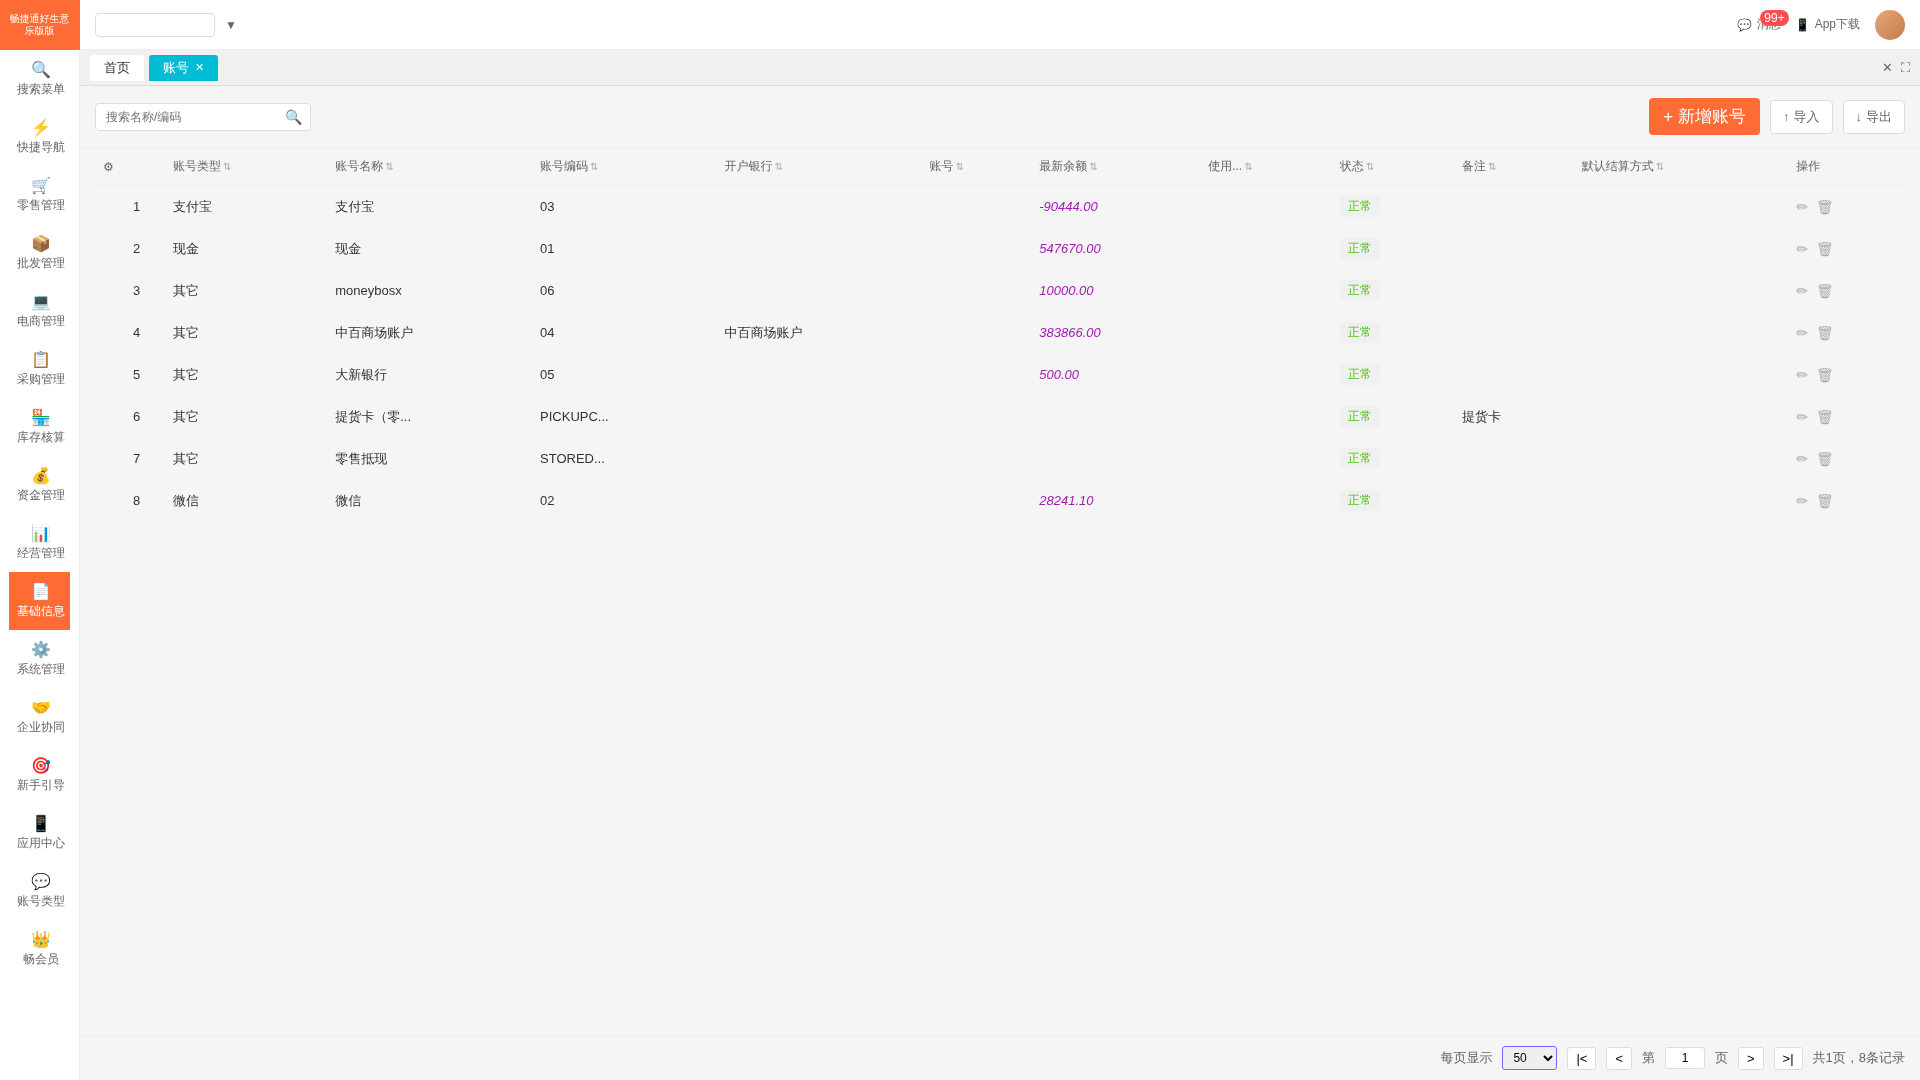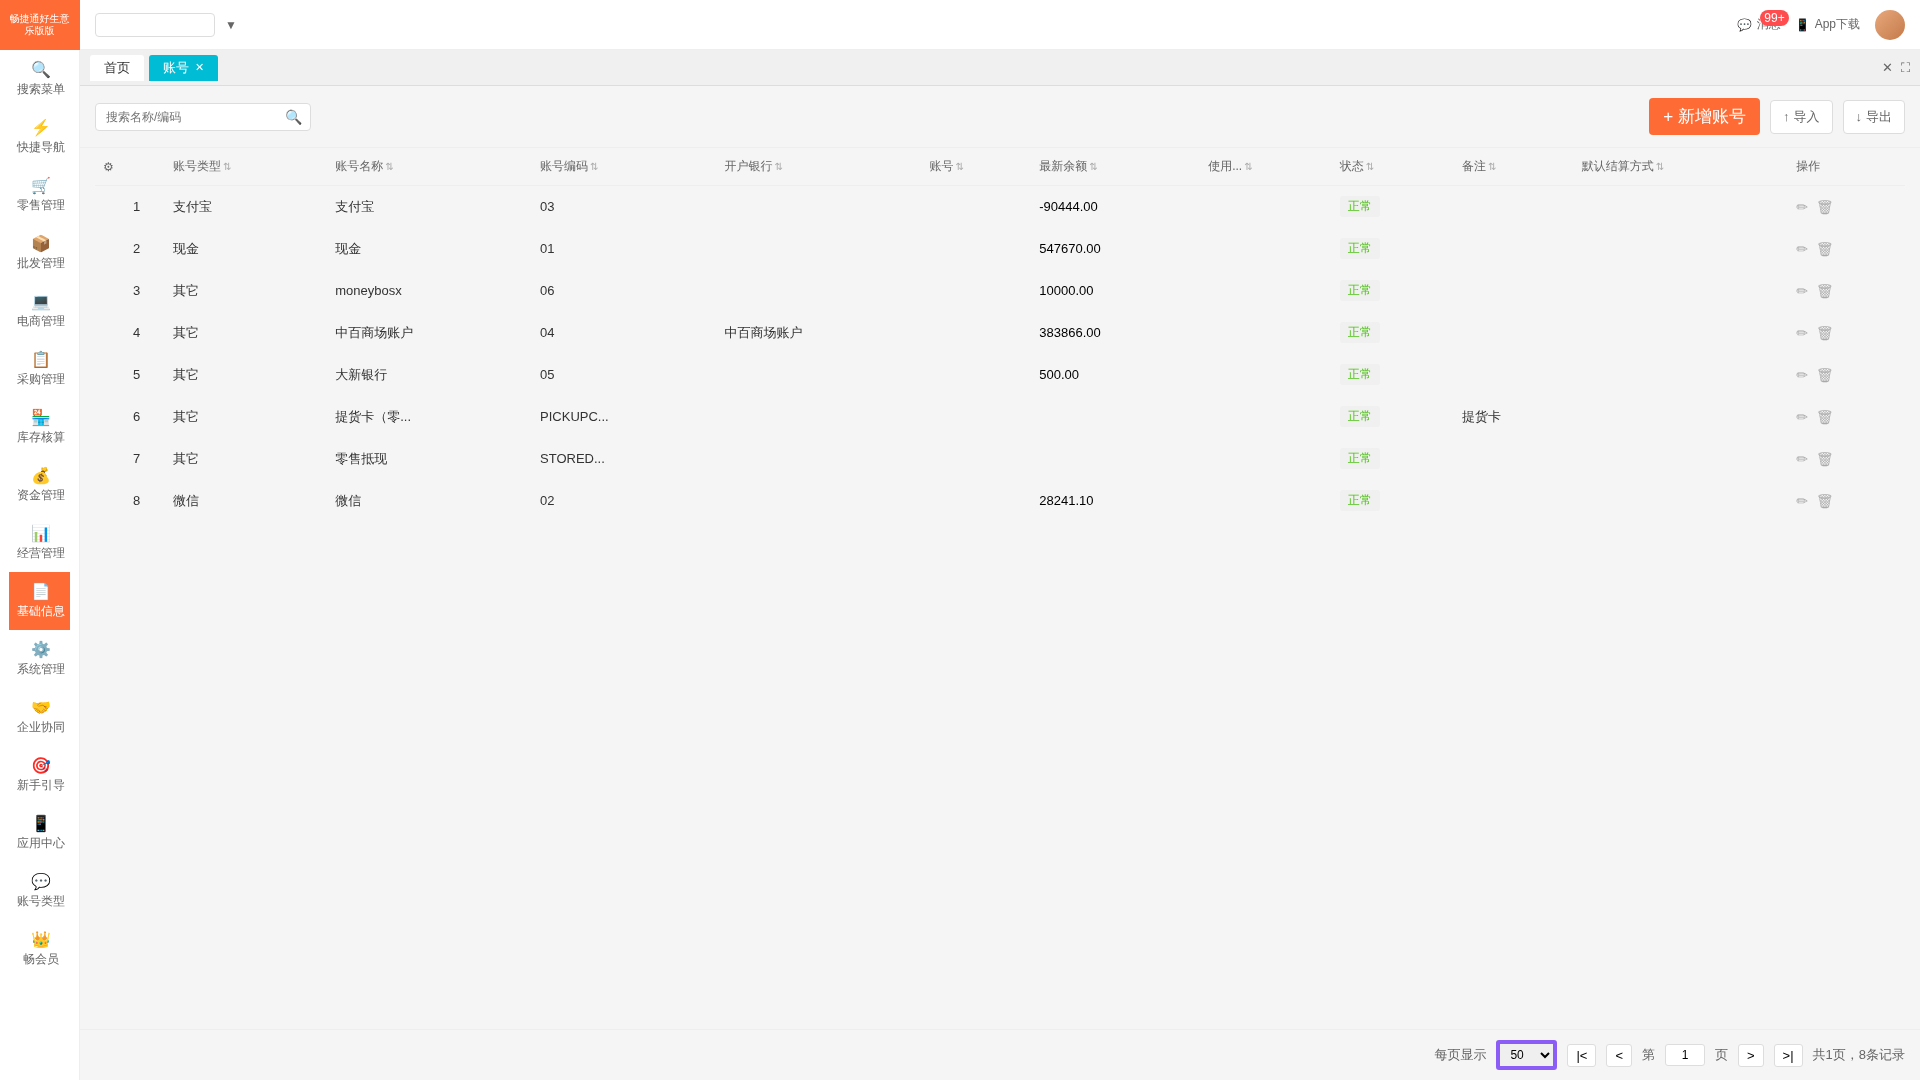--- a/index.html
+++ b/index.html
@@ -46,28 +46,28 @@
 
     
     .table-wrap { flex: 1; overflow-y: auto; padding: 0 15px; }
     table { width: 100%; border-collapse: collapse; }
     thead tr { border-bottom: 1px solid #eee; }
     th { padding: 10px 8px; text-align: left; font-weight: normal; color: #666; font-size: 12px; white-space: nowrap; border-bottom: 1px solid #eee; }
     th.sortable { cursor: pointer; }
     th .sort-arrows { font-size: 10px; color: #aaa; margin-left: 2px; }
     tbody tr { border-bottom: 1px solid #f5f5f5; }
     td { padding: 10px 8px; font-size: 13px; color: #333; white-space: nowrap; }
-    td.num { color: #000000; }
+    td.num { color: #a21caf; font-style: italic; }
     .status-badge { display: inline-block; background: #f0f0f0; color: #52c41a; border-radius: 3px; padding: 2px 8px; font-size: 12px; }
     .action-icons { display: flex; gap: 8px; }
     .action-icon { color: #aaa; cursor: pointer; font-size: 14px; }
 
     
     .pagination { padding: 10px 15px; display: flex; align-items: center; justify-content: flex-end; gap: 10px; font-size: 13px; color: #666; flex-shrink: 0; border-top: 1px solid #eee; }
-    .page-size-select { border: 4px solid #8b5cf6; border-radius: 3px; padding: 3px 6px; font-size: 12px; }
+    .page-size-select { border: 1px solid #8b5cf6; border-radius: 3px; padding: 3px 6px; font-size: 12px; }
     .page-btn { border: 1px solid #ddd; background: #fff; border-radius: 3px; padding: 3px 8px; cursor: pointer; font-size: 13px; }
     .page-btn:disabled { color: #ccc; cursor: not-allowed; }
     .page-input { border: 1px solid #ddd; border-radius: 3px; padding: 3px 6px; font-size: 12px; width: 40px; text-align: center; }
 
     .content-area { flex: 1; display: flex; flex-direction: column; overflow: hidden; }
   </style>
 </head>
 <body>
 
 <div class="sidebar">

